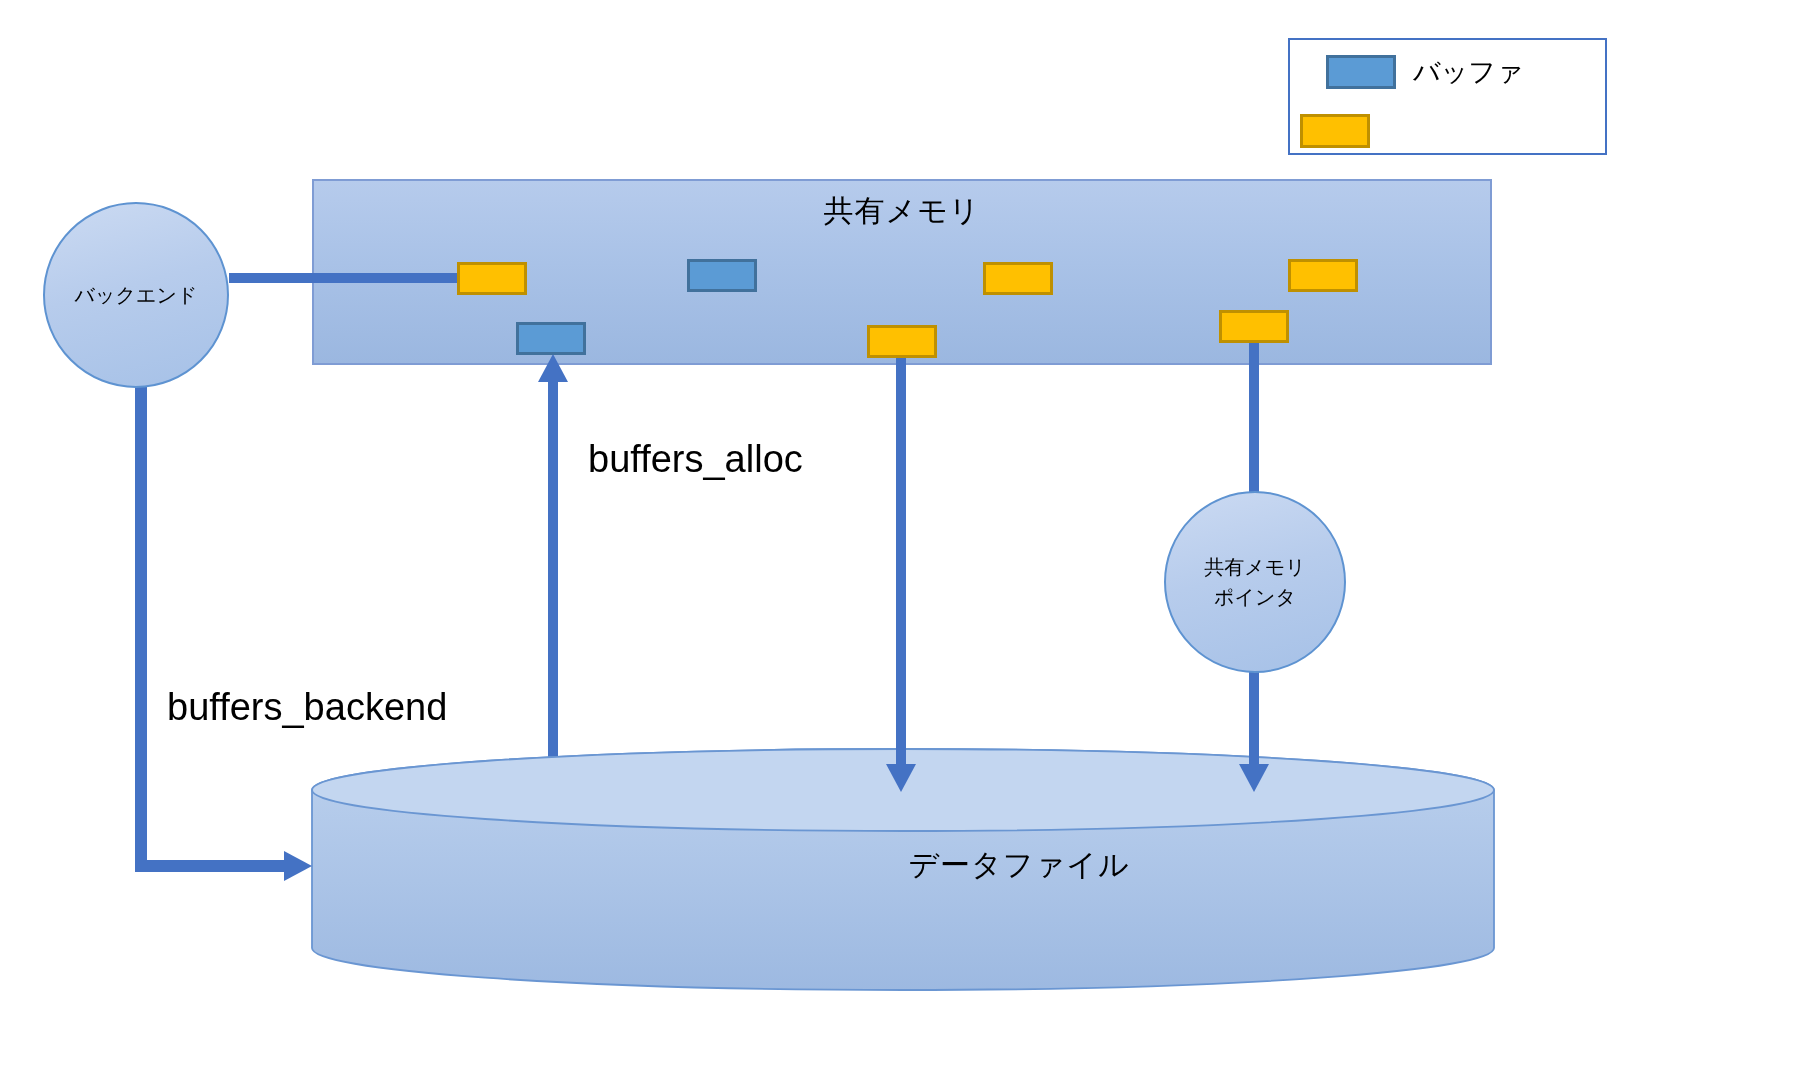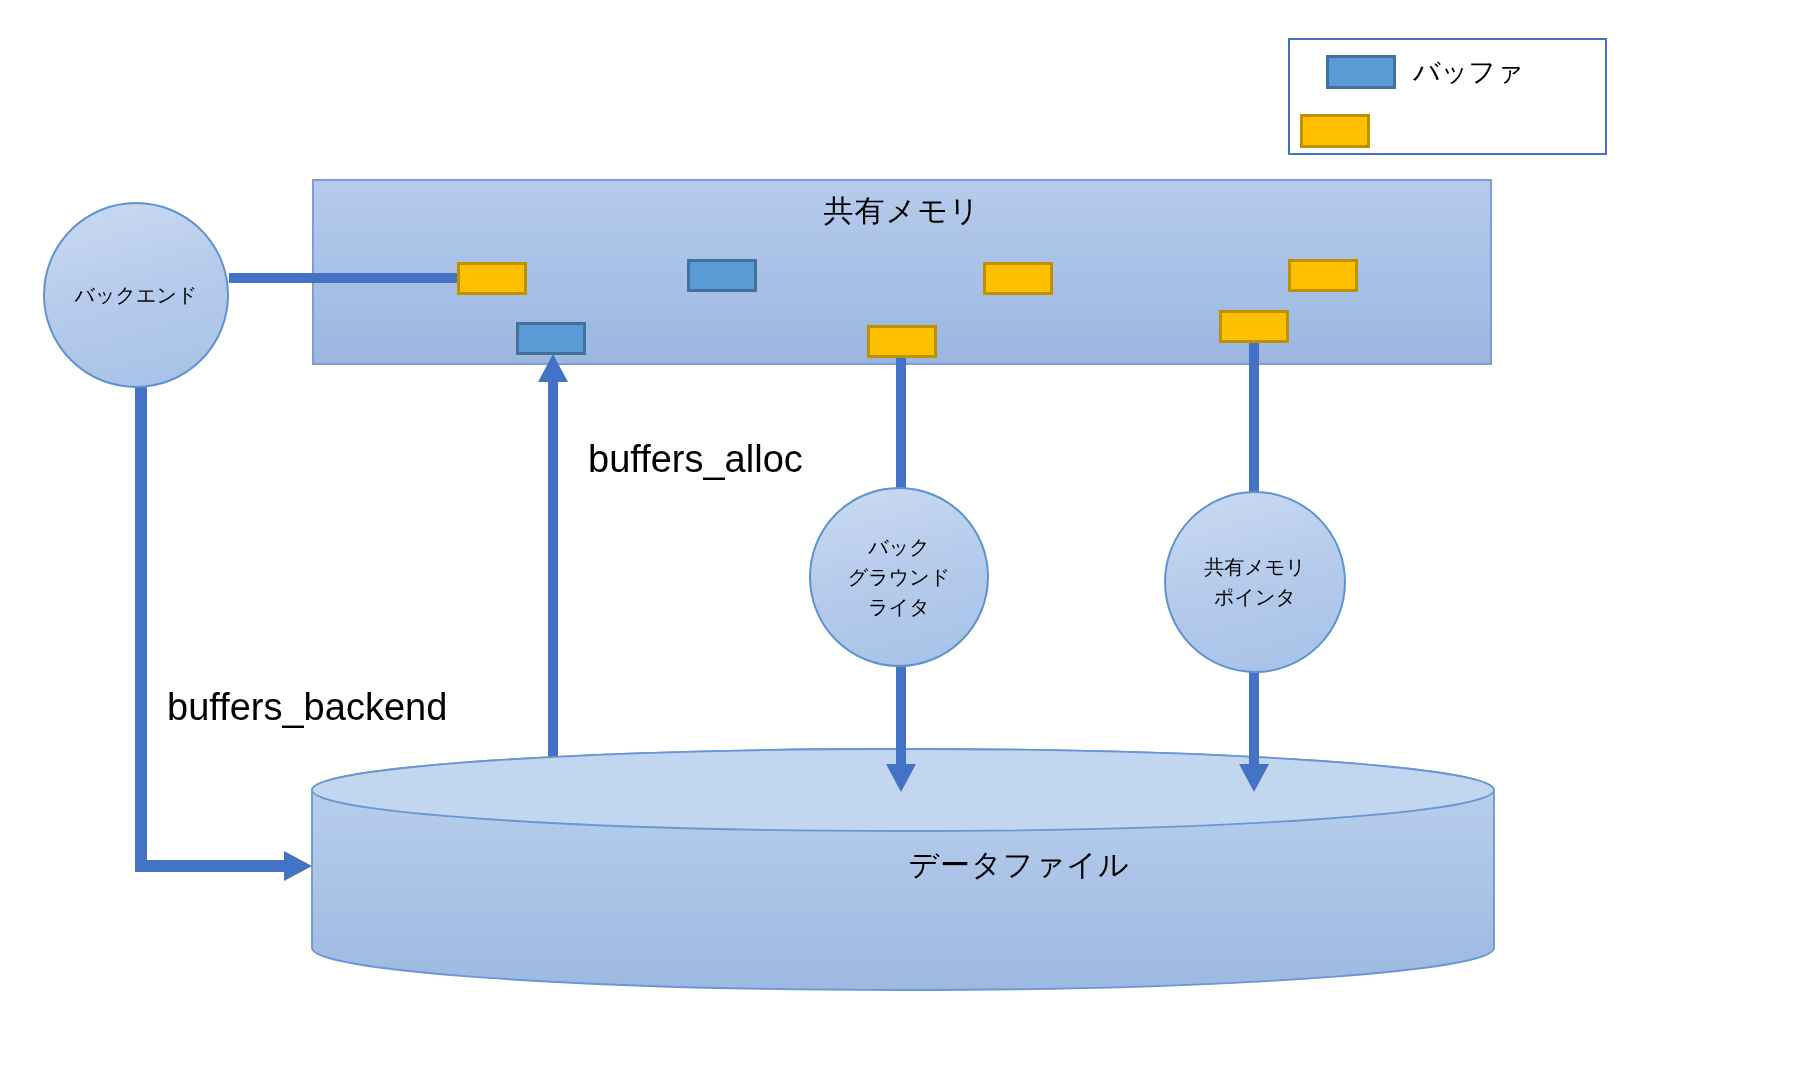--- a/index.html
+++ b/index.html
@@ -97,27 +97,20 @@
     <polygon class="arrow-head" points="886,764 916,764 901,792"></polygon>
 
     <path class="arrow-line" stroke-width="10" d="M1254 343 V766"></path>
     <polygon class="arrow-head" points="1239,764 1269,764 1254,792"></polygon>
   </svg>
 
   <div class="circle circle-backend">
     <span>バックエンド</span>
   </div>
 
-  <div class="circle circle-bgwriter">
-    <span>
-      <span>バック</span><br>
-      <span>グラウンド</span><br>
-      <span>ライタ</span>
-    </span>
-  </div>
 
   <div class="circle circle-checkpointer">
     <span>
       <span>共有メモリ</span><br>
       <span>ポインタ</span>
     </span>
   </div>
 
   <div class="edge-label lbl-alloc">buffers_alloc</div>
   <div class="edge-label lbl-backend">buffers_backend</div>

